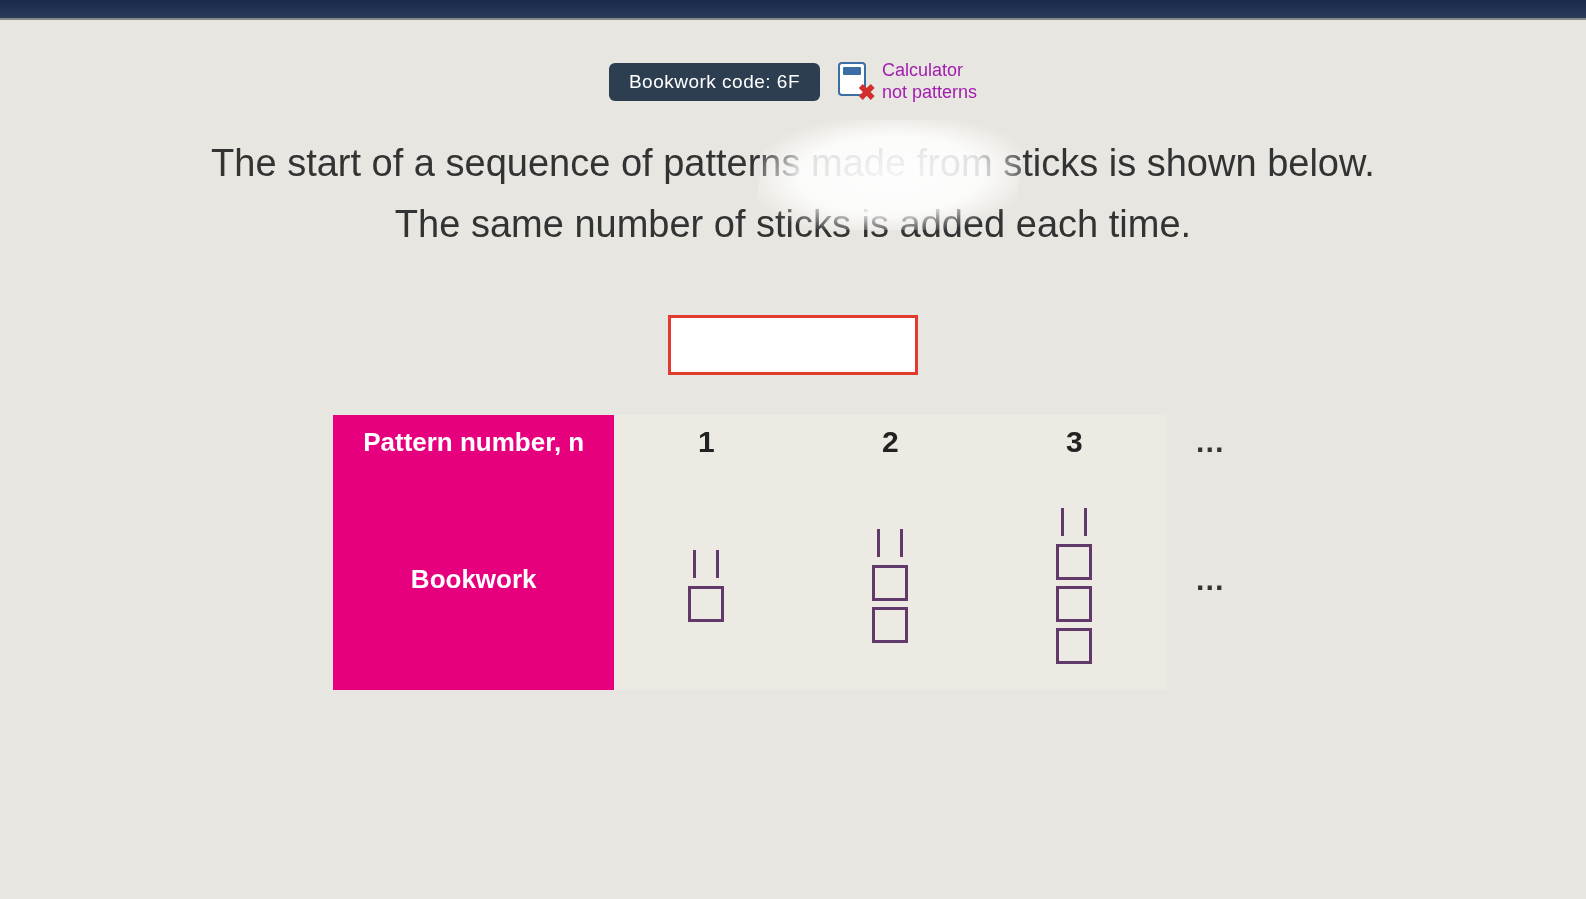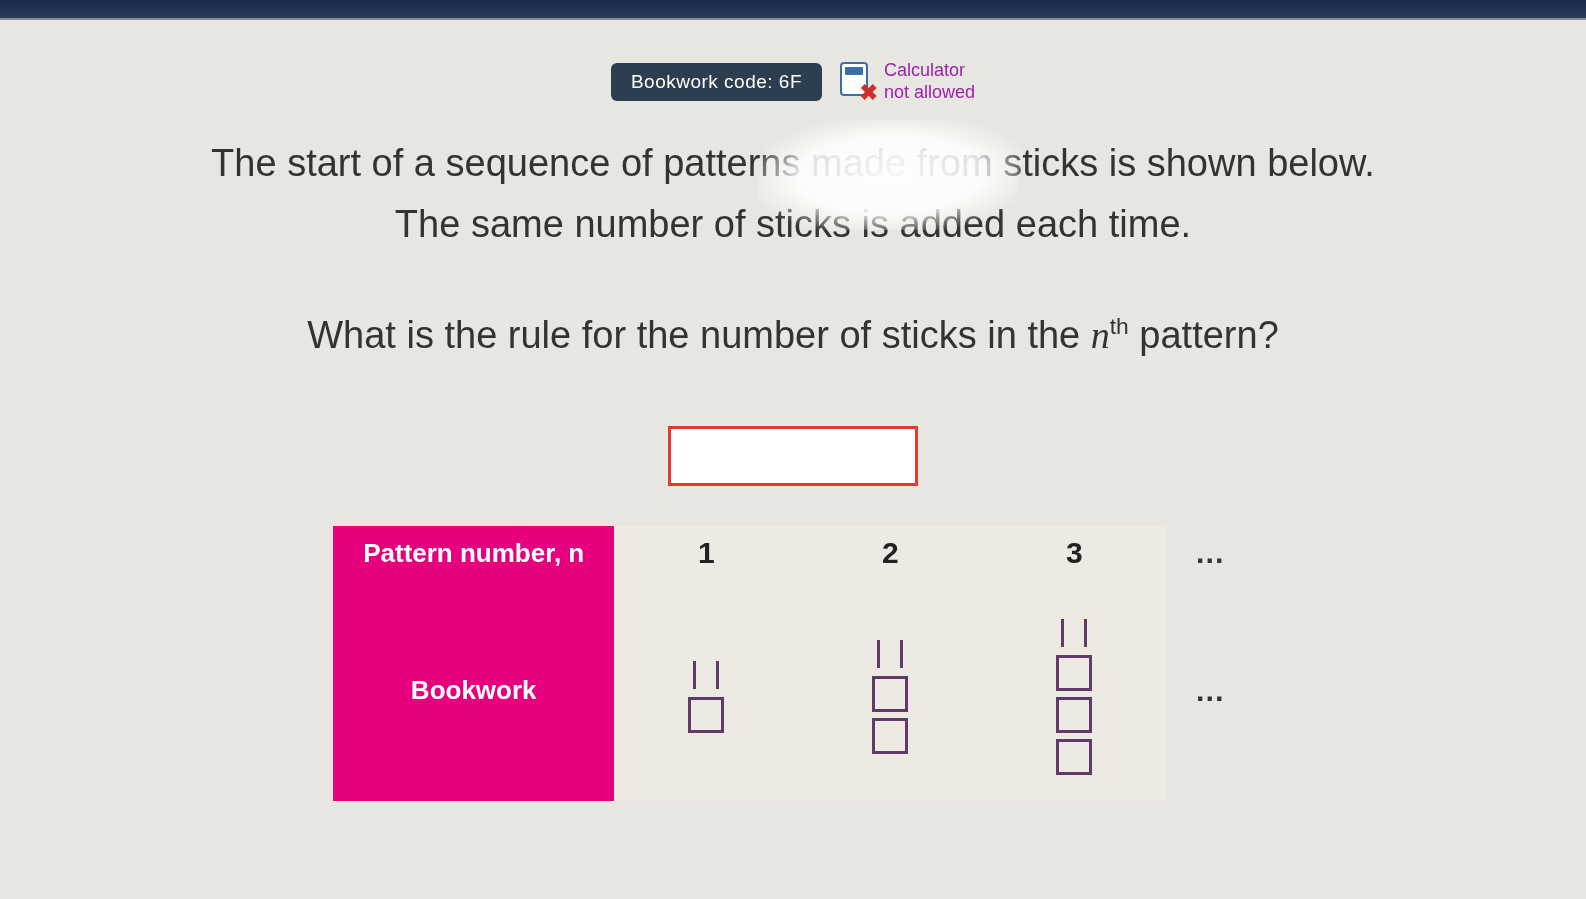--- a/index.html
+++ b/index.html
@@ -194,31 +194,28 @@
   <div class="bookwork-badge">Bookwork code: 6F</div>
   <div class="calc-wrap">
     <div class="calc-icon">
       <div class="calc-body">
           <div class="calc-screen"></div>
         </div>
       <div class="calc-x">✖</div>
     </div>
     <div class="calc-text">
       <div>Calculator</div>
-      <div>not allowed</div>
+      <div>not patterns</div>
     </div>
   </div>
 </div>
 
 <div class="question-area">
   <div class="q-line">The start of a sequence of patterns made from sticks is shown below.</div>
   <div class="q-line">The same number of sticks is added each time.</div>
-  <div class="q-line" style="margin-top:50px">
-    <span>What is the rule for the number of sticks in the </span><span class="nth">n</span><sup>th</sup><span> pattern?</span>
-  </div>
 </div>
 
 <div class="answer-row">
   <input class="answer-box" type="text" value="" style="">
 </div>
 
 <div class="table-wrap">
   <table class="ptable">
     <tbody>
         <tr>

